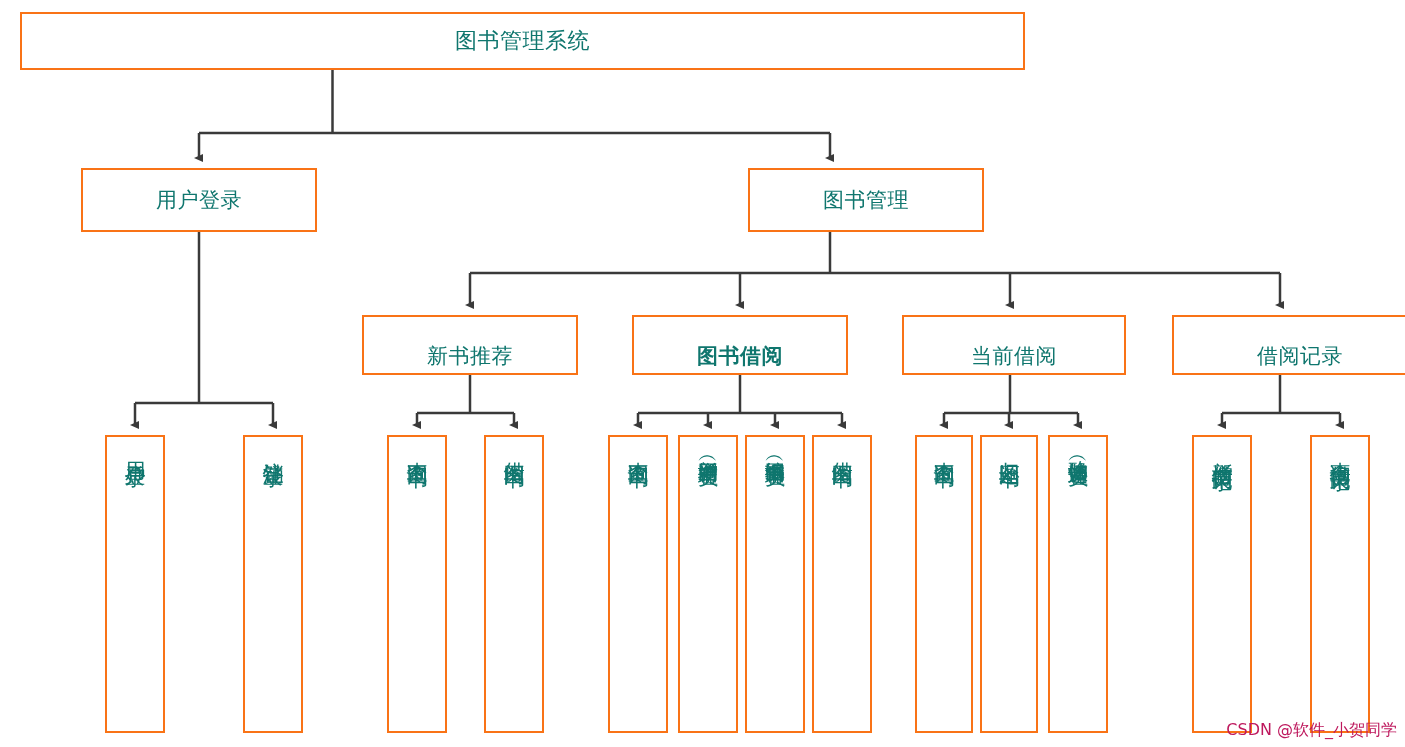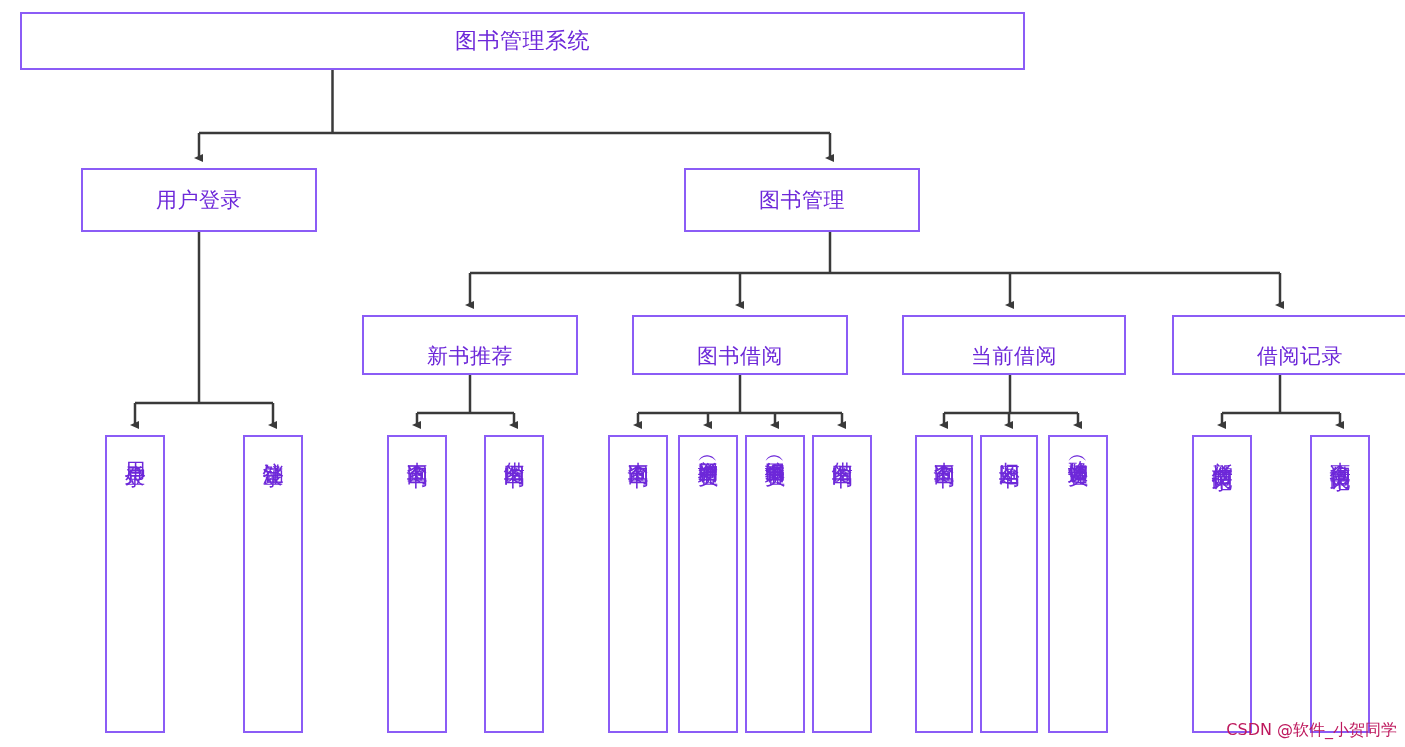--- a/index.html
+++ b/index.html
@@ -22,26 +22,26 @@
     position: absolute;
     left: 0;
     top: 0;
     width: 1405px;
     height: 747px;
     pointer-events: none;
   }
   .node {
     position: absolute;
     box-sizing: border-box;
-    border: 2px solid #8b5cf6;
+    border: 2px solid #f97316;
     background: #ffffff;
     display: flex;
     align-items: center;
     justify-content: center;
-    color: #6d28d9;
+    color: #0f766e;
   }
   .node .label {
     font-size: 21px;
     line-height: 1.15;
     letter-spacing: 0.5px;
     white-space: nowrap;
   }
   .node.root .label { font-size: 22px; }
   .node.level2 .label { font-size: 21px; }
   .node.level3 .label { font-size: 21px; margin-top: 22px; }
@@ -120,27 +120,27 @@
       </g>
   </svg>
 
   <div id="nodes-layer">
       <div class="node root" style="left: 20px; top: 12px; width: 1005px; height: 58px;">
         <span class="label">图书管理系统</span>
       </div>
       <div class="node level2" style="left: 81px; top: 168px; width: 236px; height: 64px;">
         <span class="label">用户登录</span>
       </div>
-      <div class="node level2" style="left: 684px; top: 168px; width: 236px; height: 64px;">
+      <div class="node level2" style="left: 748px; top: 168px; width: 236px; height: 64px;">
         <span class="label">图书管理</span>
       </div>
       <div class="node level3" style="left: 362px; top: 315px; width: 216px; height: 60px;">
         <span class="label">新书推荐</span>
       </div>
-      <div class="node level3" style="left: 632px; top: 315px; width: 216px; height: 60px;">
+      <div class="node level3" style="left: 632px; top: 315px; width: 216px; height: 60px; font-weight: bold;">
         <span class="label">图书借阅</span>
       </div>
       <div class="node level3" style="left: 902px; top: 315px; width: 224px; height: 60px;">
         <span class="label">当前借阅</span>
       </div>
       <div class="node level3" style="left: 1172px; top: 315px; width: 256px; height: 60px;">
         <span class="label">借阅记录</span>
       </div>
       <div class="node leaf" style="left: 105px; top: 435px; width: 60px; height: 298px;">
         <span class="label">用户登录</span>

